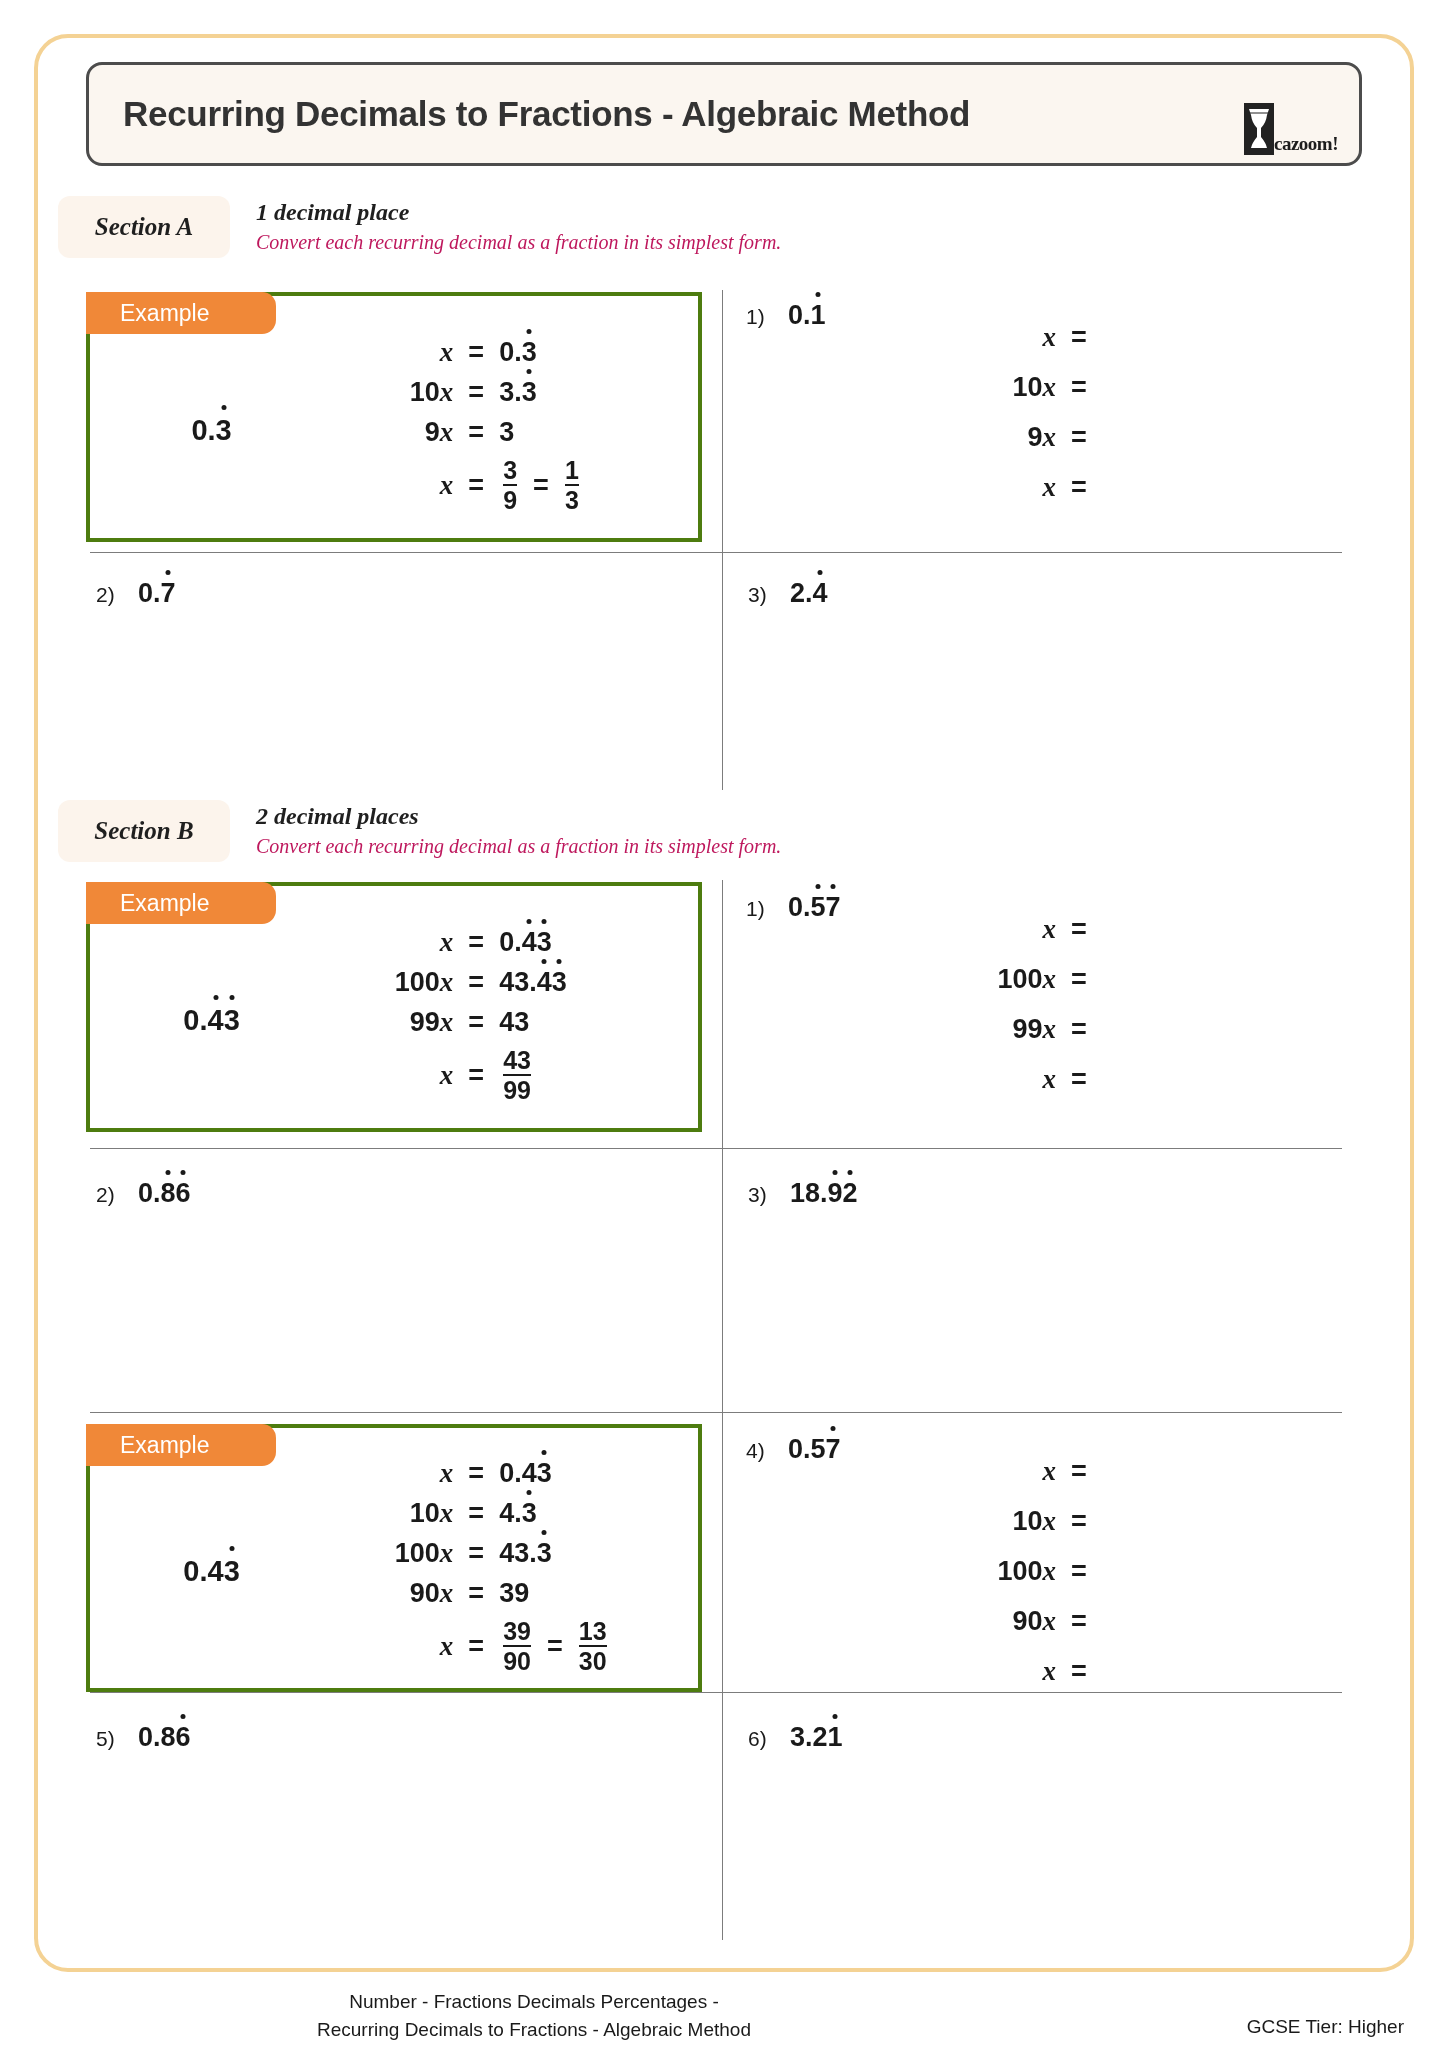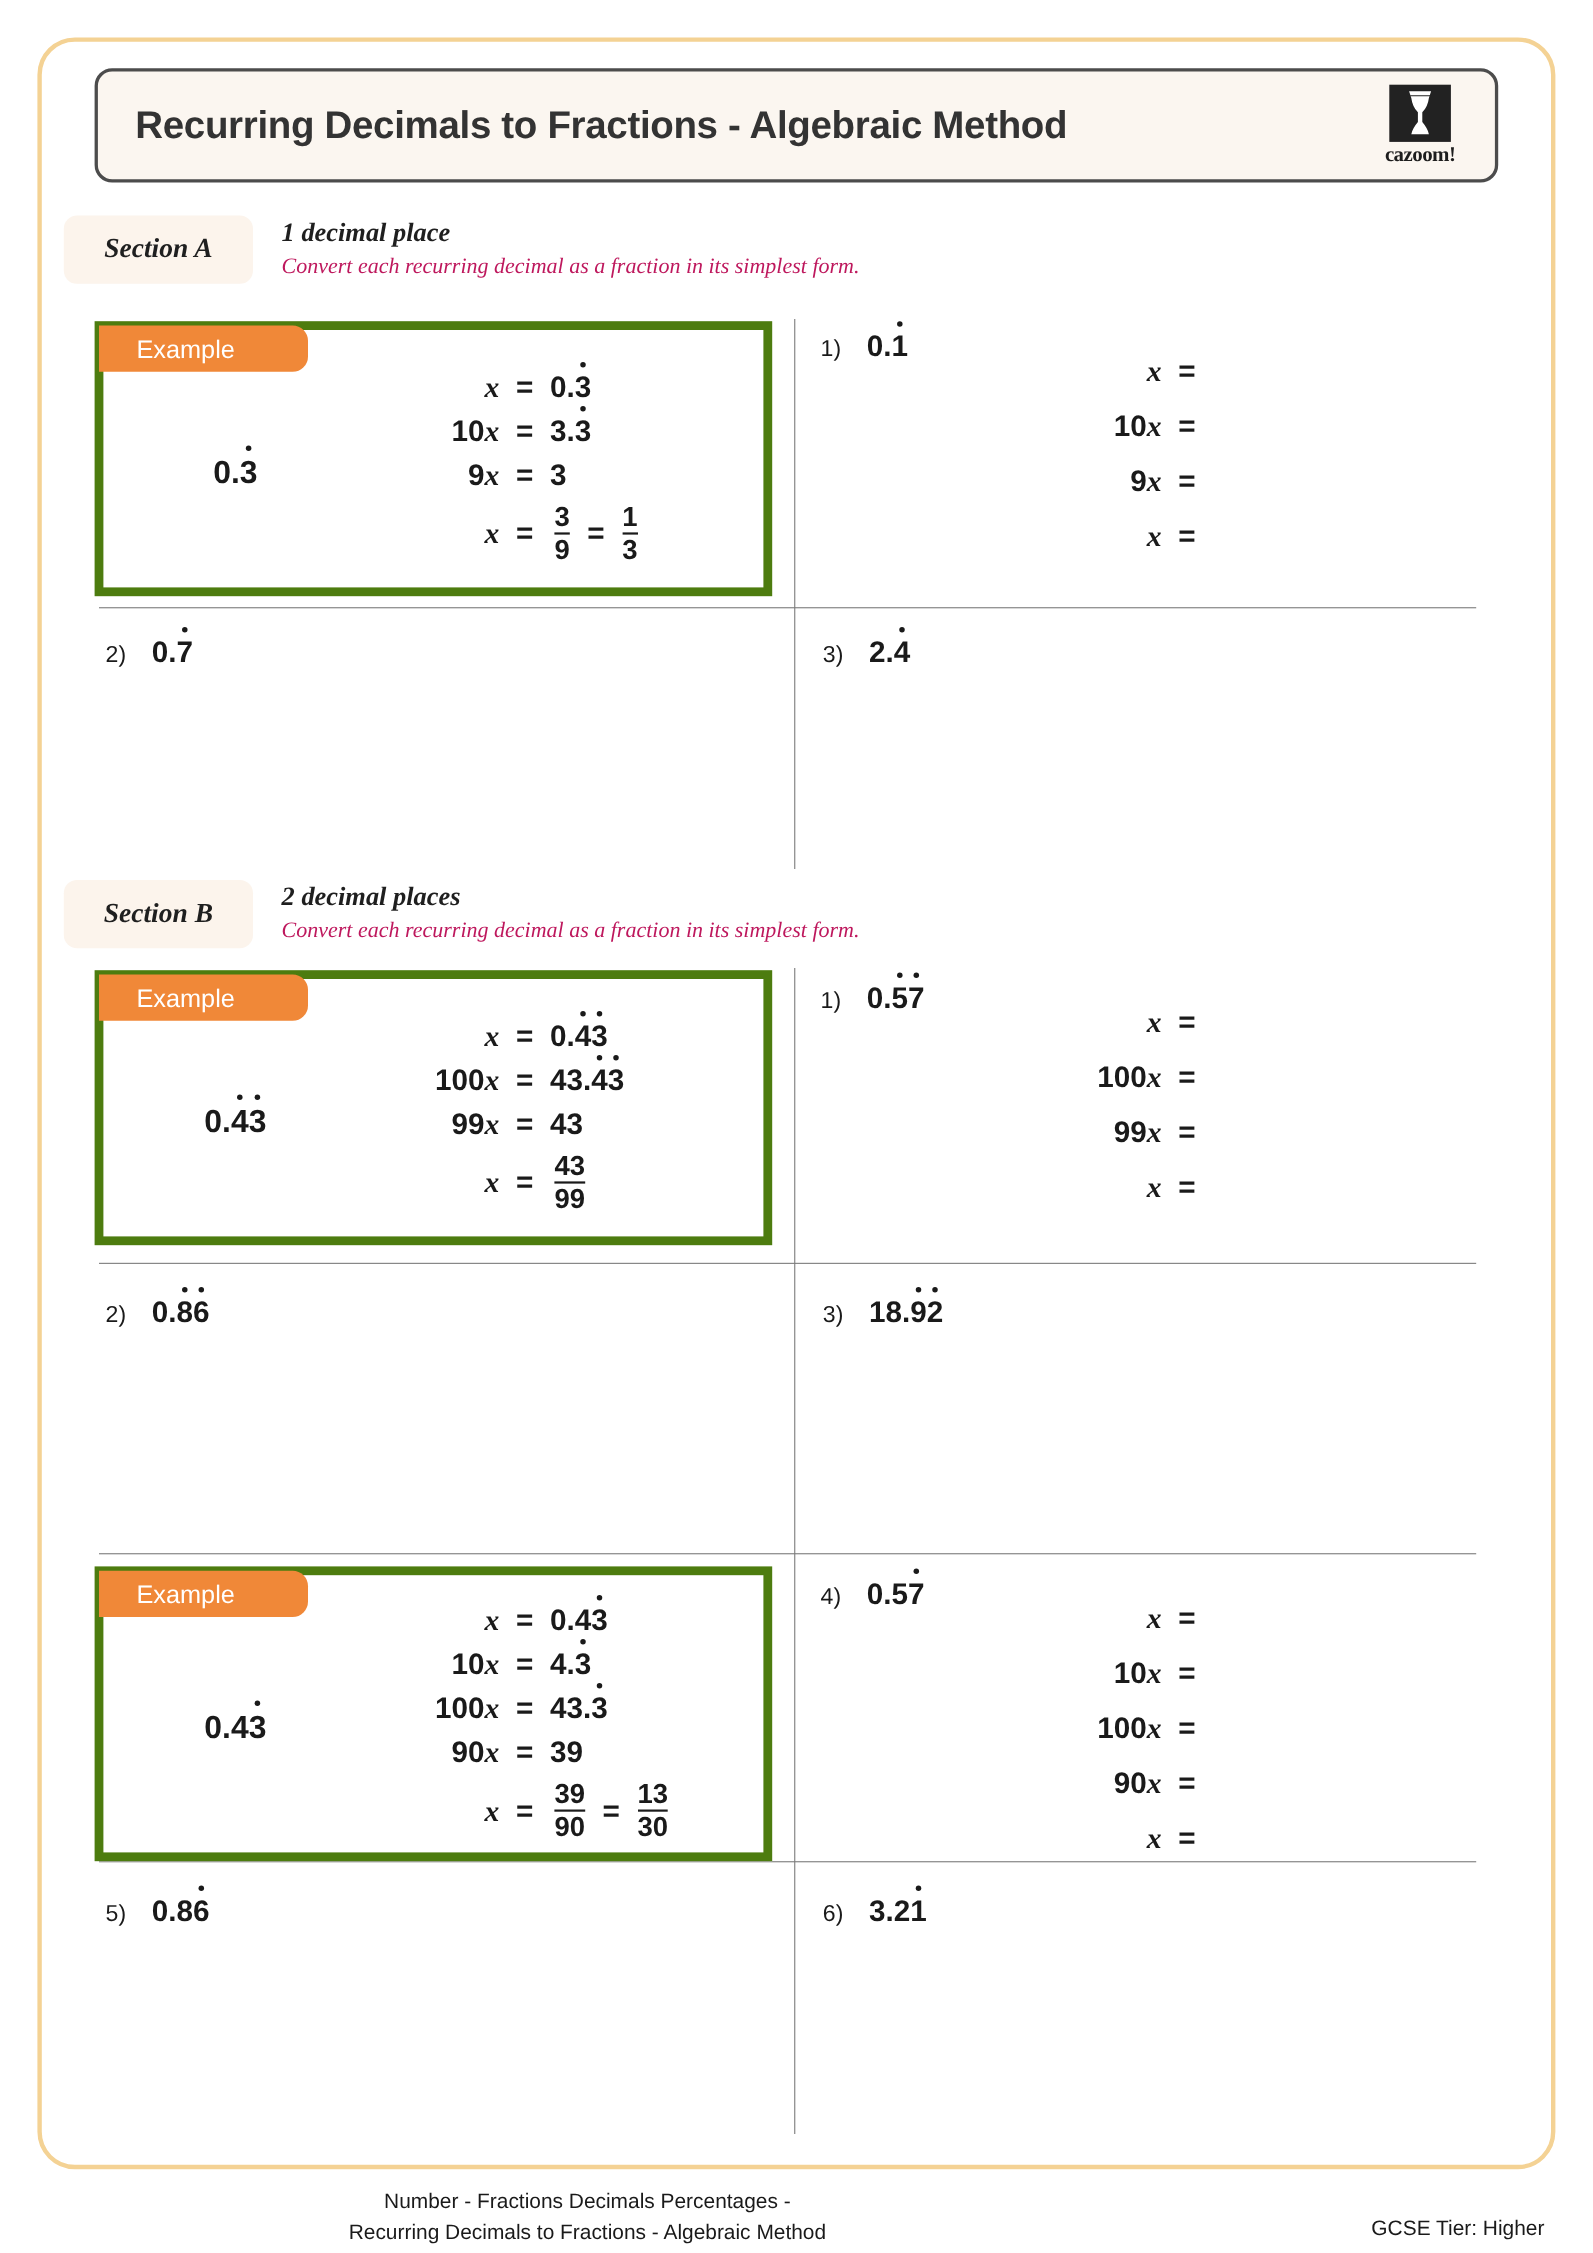--- a/index.html
+++ b/index.html
@@ -37,22 +37,22 @@
   .title-text{
     flex:1;
     font-size:35px;
     font-weight:bold;
     color:#333333;
     letter-spacing:-0.3px;
     white-space:nowrap;
   }
   .logo{
     width:92px; height:82px;
-    display:flex; flex-direction:column;
-    align-items:center; justify-content:center;
+    display:flex; flex-direction:row;
+    align-items:flex-end; justify-content:center;
   }
   .logo-mark{
     width:56px; height:52px;
     background:#222222;
     display:flex;align-items:center;justify-content:center;
   }
   .logo-word{
     font-size:19px; font-weight:bold;
     color:#1d1d1d; letter-spacing:-0.5px;
     margin-top:1px;
@@ -90,21 +90,21 @@
     margin-top:4px;
   }
 
   
   .hrule{ position:absolute; height:1px; background:#7c7c7c; }
   .vrule{ position:absolute; width:1px; background:#7c7c7c; }
 
   
   .example-card{
     position:absolute;
-    border:8px solid #4d7c0f;
+    border:4px solid #4d7c0f;
     background:#ffffff;
   }
   .example-tab{
     position:absolute;
     left:-4px; top:-4px;
     height:42px; width:190px;
     background:#F08838;
     border-top-right-radius:14px;
     border-bottom-right-radius:14px;
     display:flex;align-items:center;

